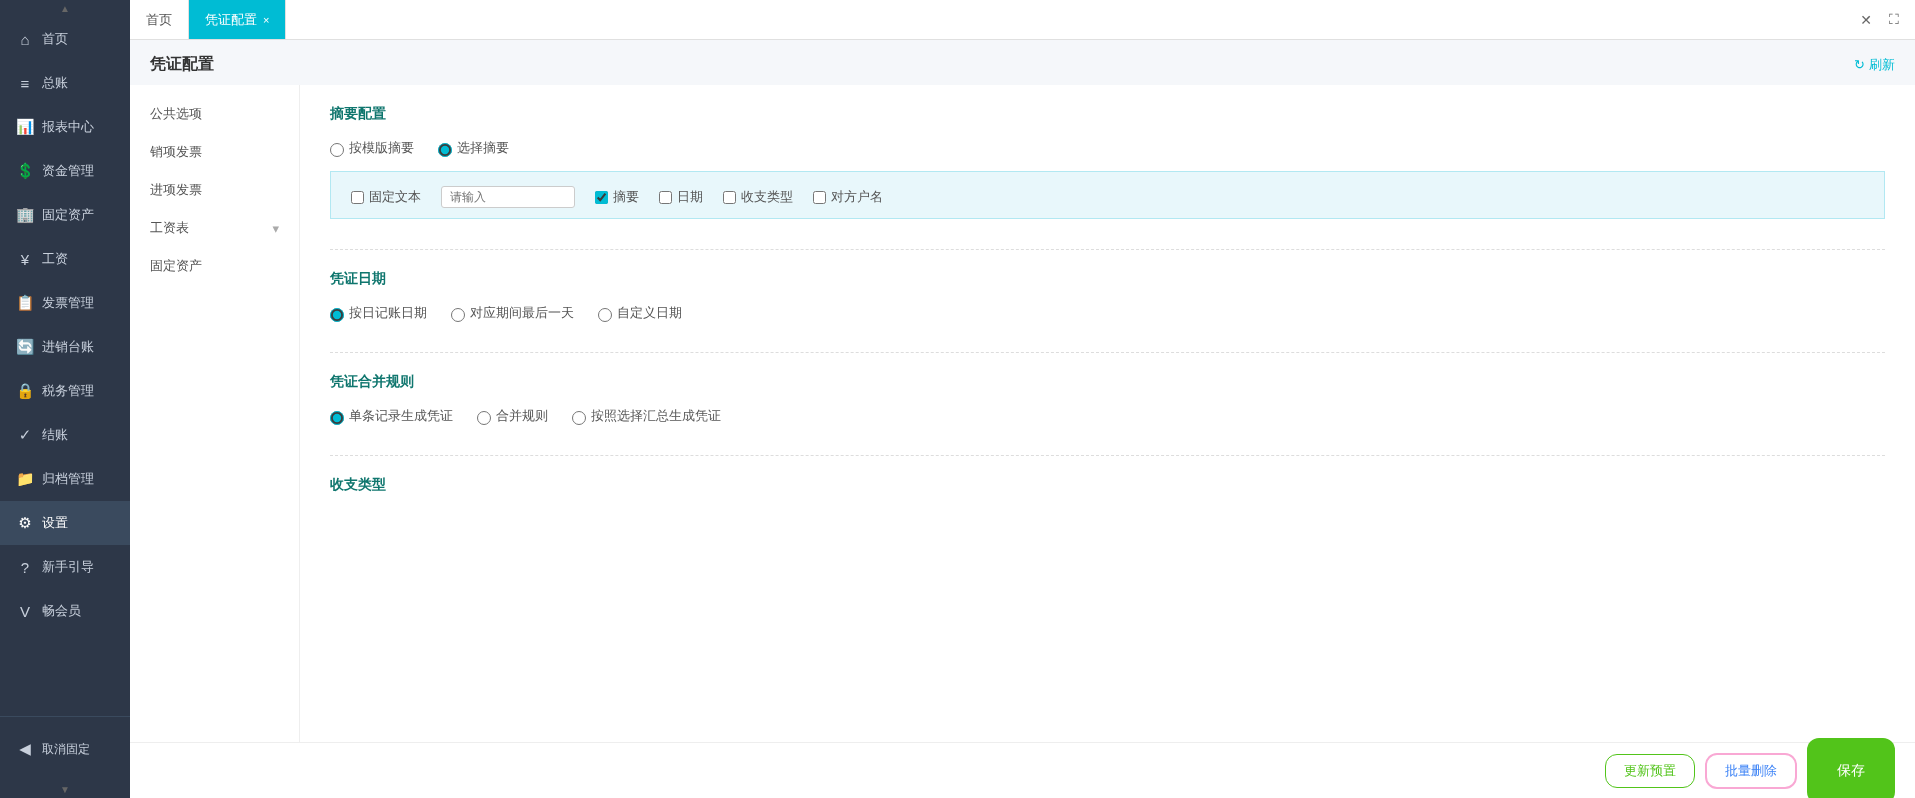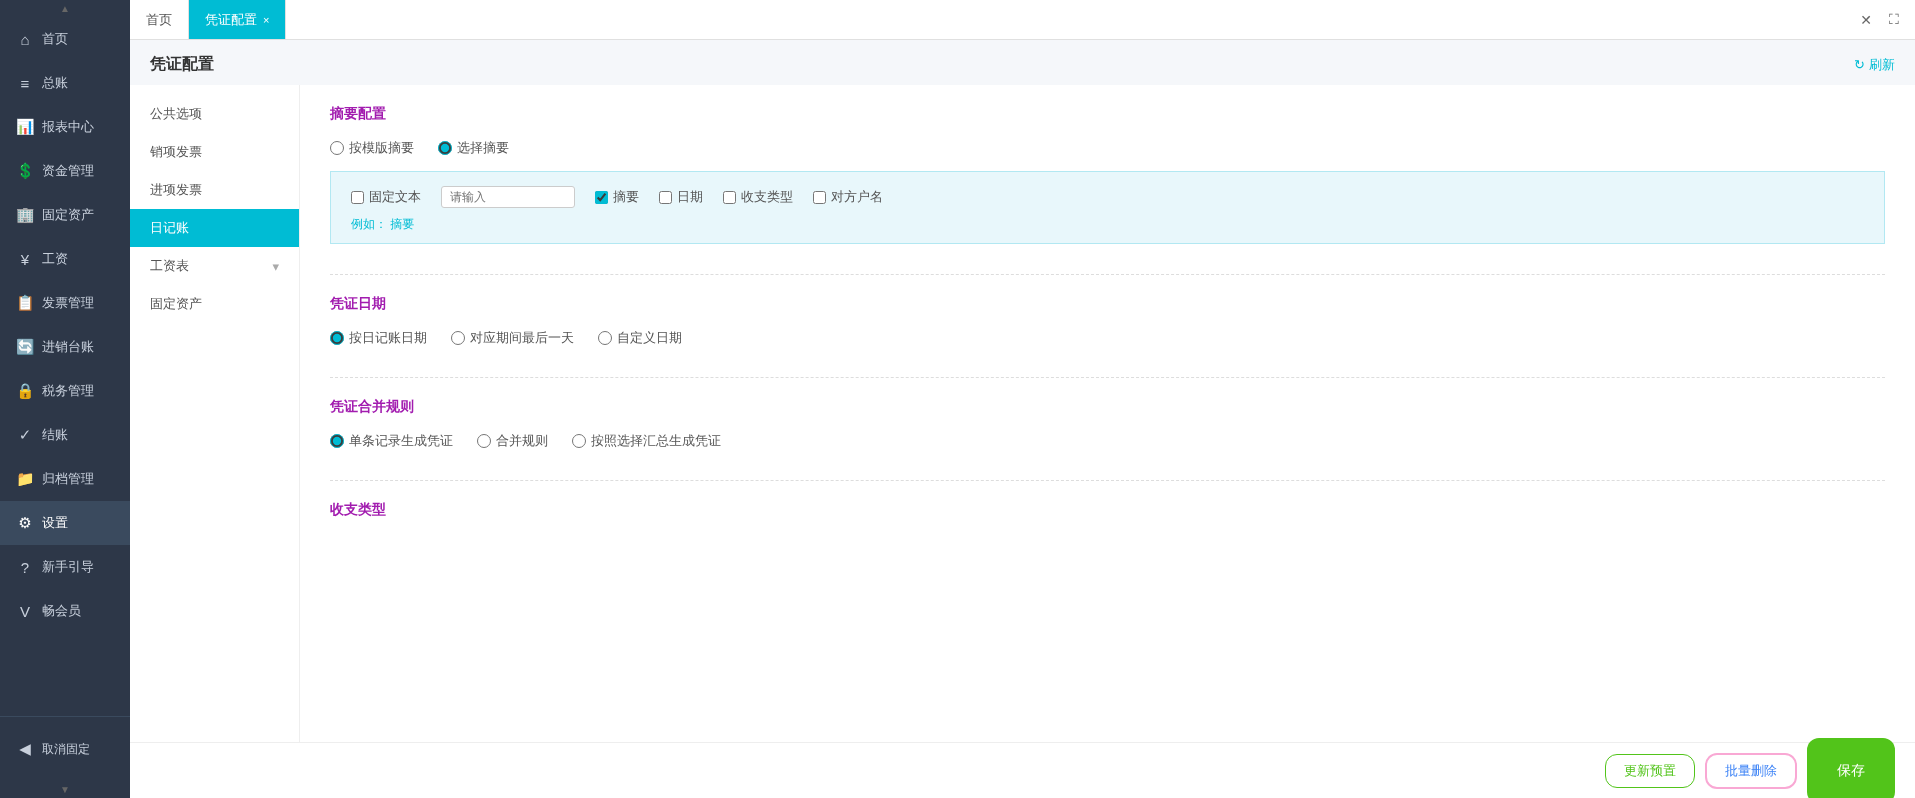--- a/index.html
+++ b/index.html
@@ -149,39 +149,39 @@
       position: relative;
     }
 
     
     .section {
       margin-bottom: 30px;
     }
     .section-title {
       font-size: 14px;
       font-weight: bold;
-      color: #a21caf;
+      color: #0f766e;
       margin-bottom: 16px;
     }
     .section-divider {
       border: none;
       border-top: 1px dashed #ddd;
       margin: 20px 0;
     }
 
     
     .radio-group {
       display: flex;
       align-items: center;
       gap: 24px;
       margin-bottom: 14px;
     }
     .radio-label {
       display: flex;
-      align-items: center;
+      align-items: flex-end;
       gap: 5px;
       cursor: pointer;
       color: #555;
       font-size: 13px;
     }
     .radio-label input[type="radio"] {
       accent-color: #00bcd4;
       width: 14px;
       height: 14px;
     }
@@ -380,23 +380,20 @@
 
     <div class="left-nav" id="left-nav-container">
         <div class="left-nav-item">
           <span>公共选项</span>
         </div>
         <div class="left-nav-item">
           <span>销项发票</span>
         </div>
         <div class="left-nav-item">
           <span>进项发票</span>
-        </div>
-        <div class="left-nav-item active">
-          <span>日记账</span>
         </div>
         <div class="left-nav-item">
           <span>工资表</span>
           <span style="color: rgb(170, 170, 170);">▾</span>
         </div>
         <div class="left-nav-item">
           <span>固定资产</span>
         </div>
       </div>
 
@@ -432,24 +429,20 @@
             </label>
             <label class="check-label">
               <input type="checkbox" style="">
               <span>收支类型</span>
             </label>
             <label class="check-label">
               <input type="checkbox" style="">
               <span>对方户名</span>
             </label>
           </div>
-          <div class="example-text">
-            <span>例如：</span>
-            <span>摘要</span>
-          </div>
         </div>
       </div>
 
       <hr class="section-divider">
 
       <div class="section">
         <div class="section-title">凭证日期</div>
         <div class="radio-group">
           <label class="radio-label">
             <input type="radio" name="date" checked="" style="">

